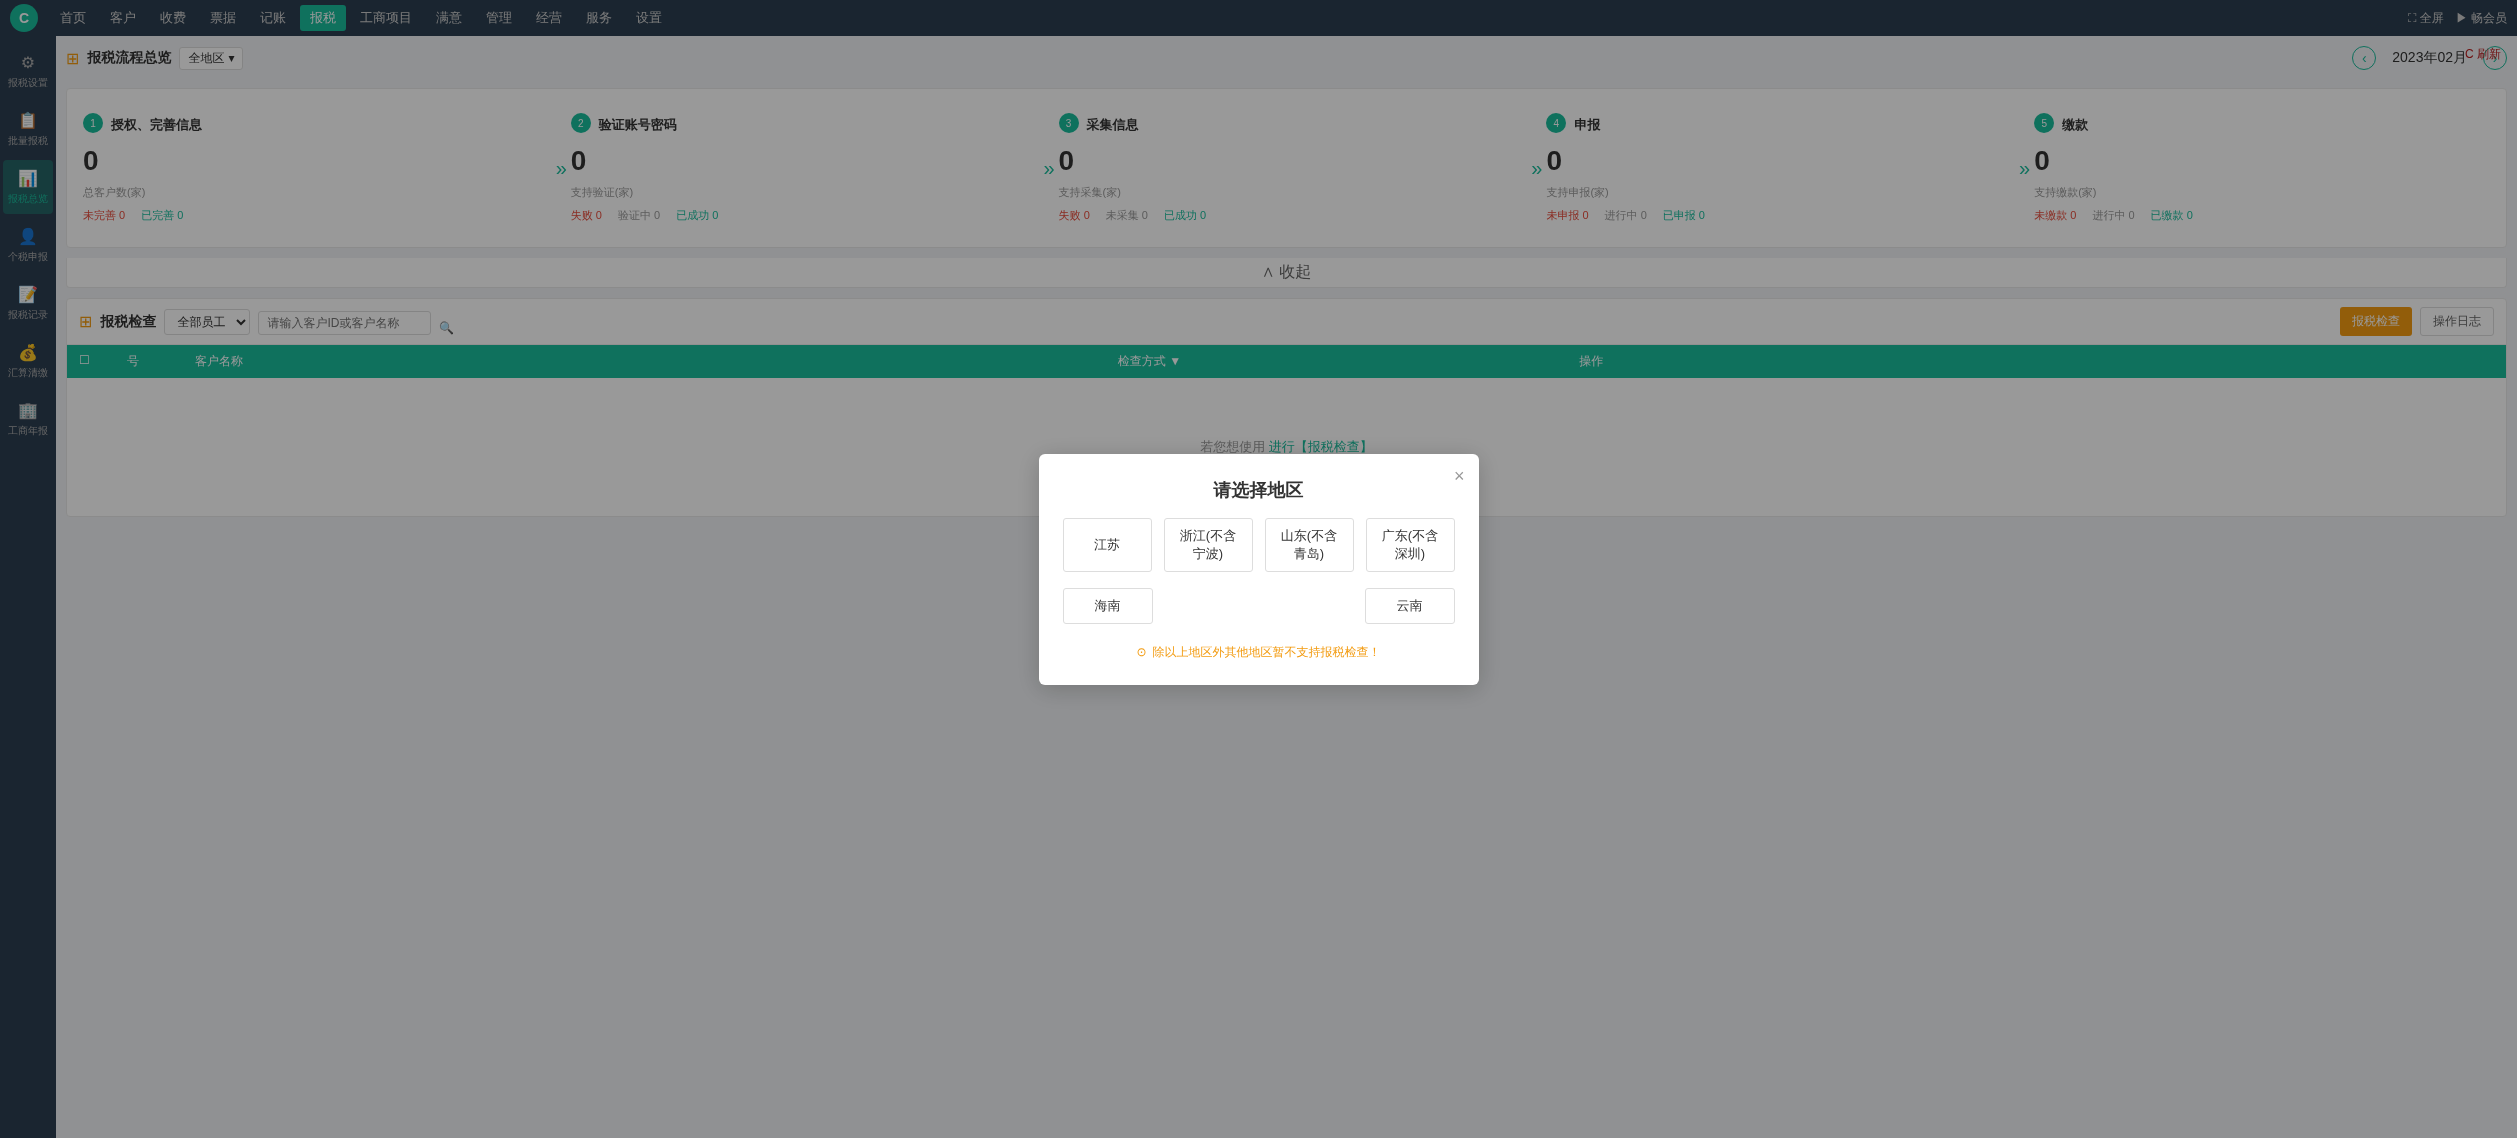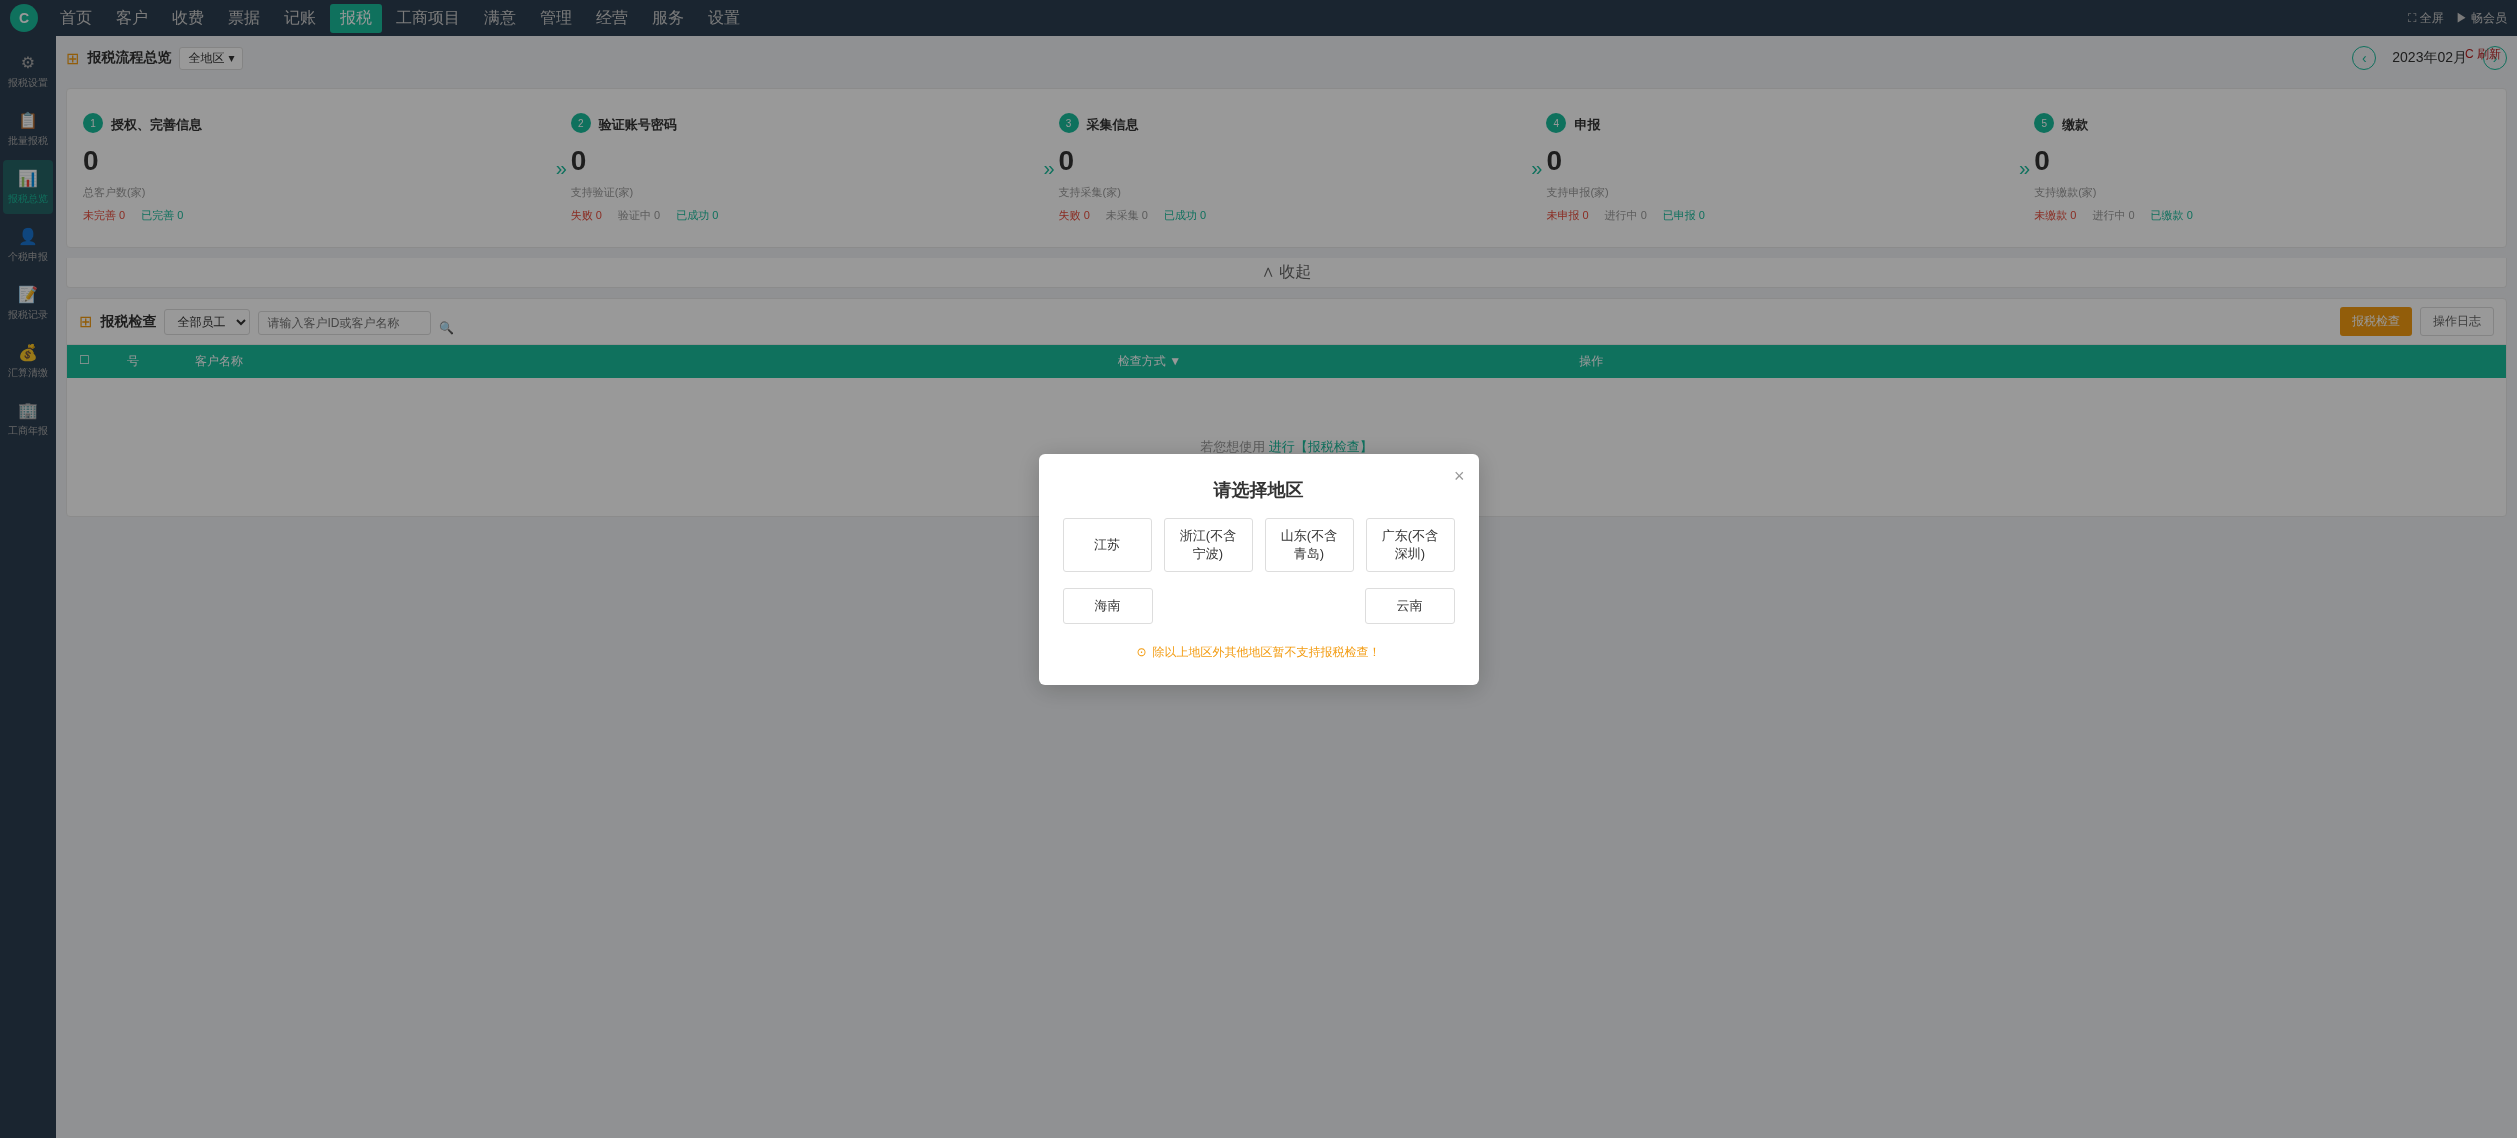--- a/index.html
+++ b/index.html
@@ -19,21 +19,21 @@
       background: #1abc9c;
       border-radius: 50%;
       display: flex; align-items: center; justify-content: center;
       color: white; font-size: 14px; font-weight: bold; margin-right: 8px;
     }
     .top-nav-item {
       color: #ccc;
       padding: 4px 10px;
       cursor: pointer;
       border-radius: 3px;
-      font-size: 16px;
+      font-size: 13px;
     }
     .top-nav-item.active {
       background: #1abc9c;
       color: white;
     }
     .top-nav-right {
       margin-left: auto;
       display: flex;
       align-items: center;
       gap: 12px;

